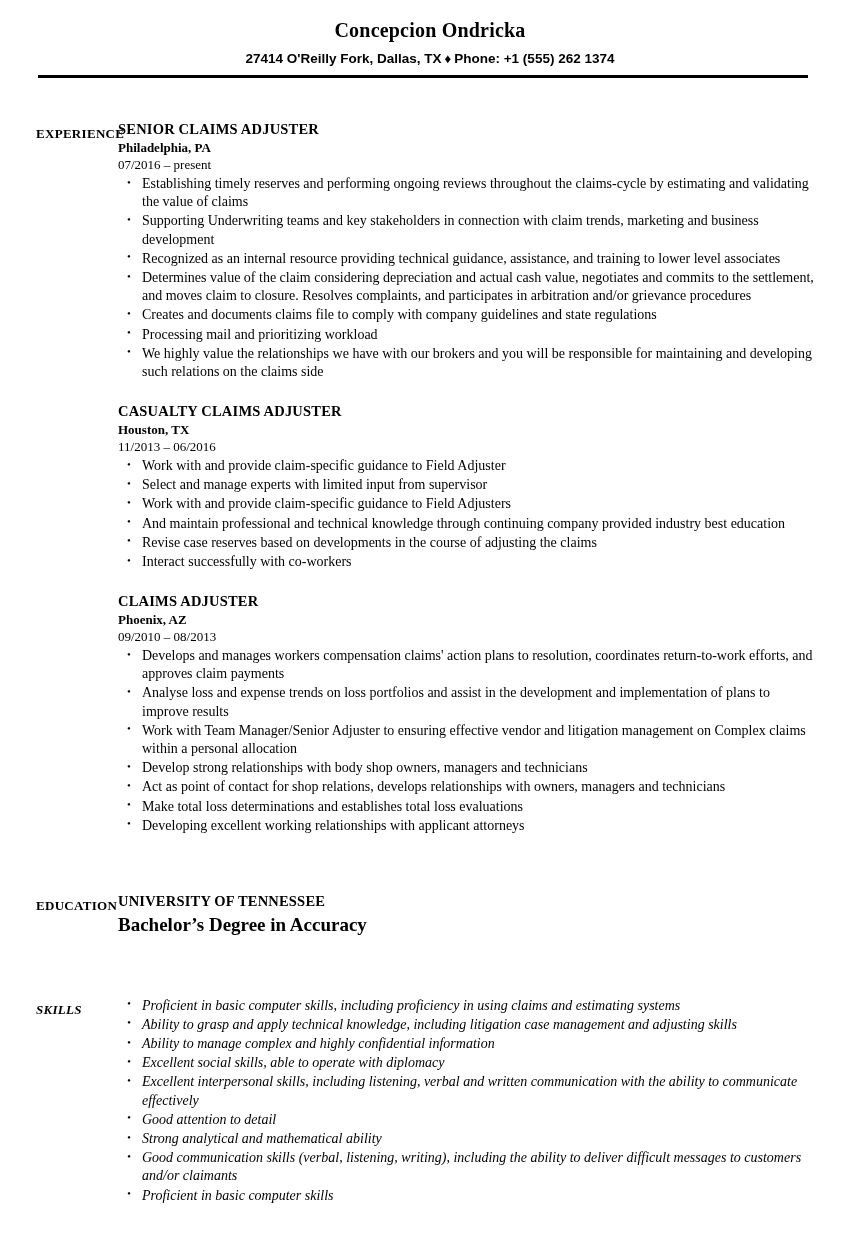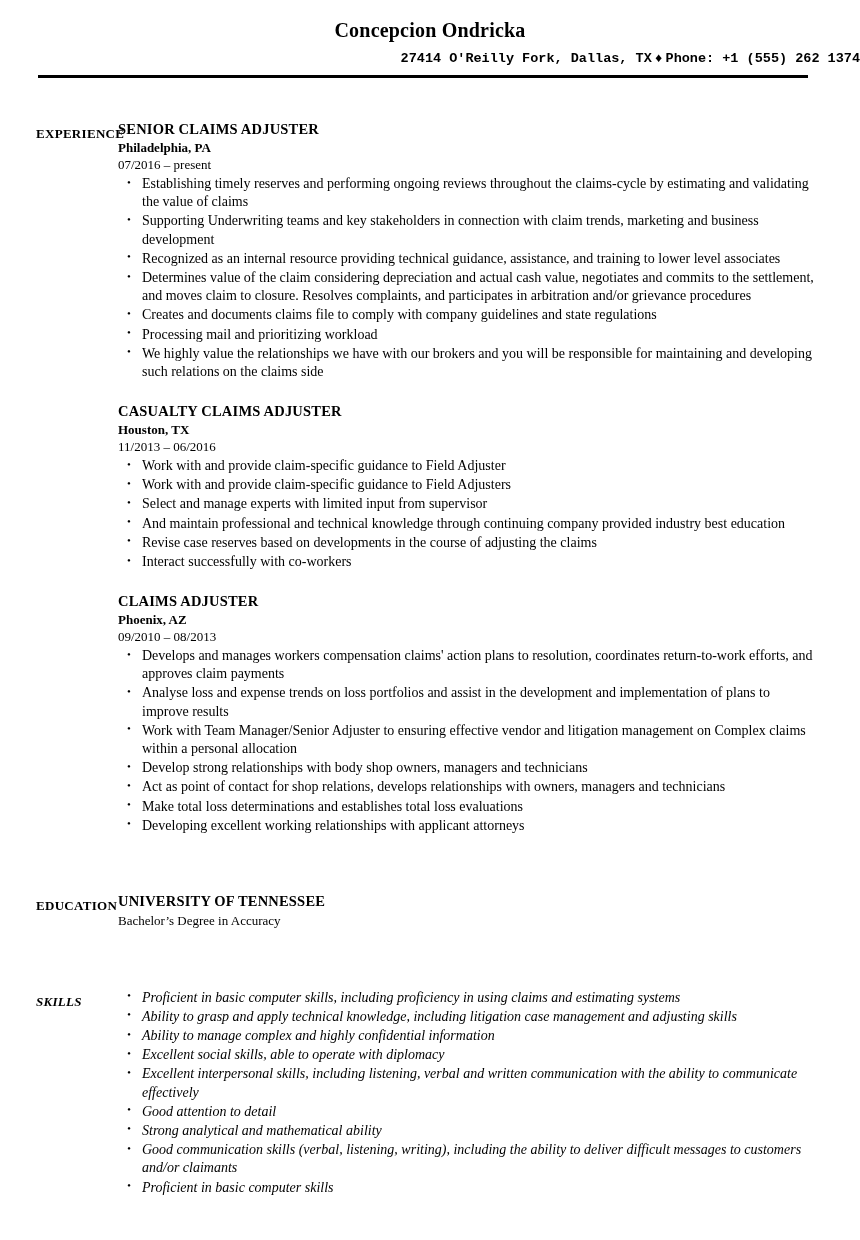--- a/index.html
+++ b/index.html
@@ -32,26 +32,25 @@
   .cand-name {
     font-family: "Liberation Serif", "DejaVu Serif", serif;
     font-weight: bold;
     font-size: 20px;
     letter-spacing: 0.2px;
     line-height: 1.2;
     margin: 0;
   }
   .contact-line {
     margin-top: 9px;
-    font-family: Liberation Mono, monospace;
+    font-family: Liberation Sans, sans-serif;
     font-weight: bold;
     font-size: 13.5px;
     line-height: 1.2;
     white-space: nowrap;
-    text-align: right;
   }
   .contact-sep {
     padding: 0 3px;
     font-size: 13px;
   }
   .header-rule {
     margin: 8px 52px 0 38px;
     height: 3px;
     background: #000000;
   }
@@ -139,22 +138,22 @@
   
   .edu-school {
     font-family: "Liberation Serif", "DejaVu Serif", serif;
     font-weight: bold;
     font-size: 14.5px;
     letter-spacing: 0.2px;
     line-height: 1.25;
   }
   .edu-degree {
     font-family: "Liberation Serif", "DejaVu Serif", serif;
-    font-weight: normal;
-    font-size: 13px;
+    font-weight: bold;
+    font-size: 19px;
     line-height: 1.35;
     margin-top: 2px;
   }
 
   
   .section--experience { margin-top: 14px; }
   .section--education  { margin-top: 28px; }
   .section--skills     { margin-top: 30px; font-style: italic; }
 </style>
 </head>
@@ -190,22 +189,22 @@
           <li>We highly value the relationships we have with our brokers and you will be responsible for maintaining and developing such relations on the claims side</li>
         </ul>
       </div>
 
       <div class="job">
         <div class="job-title">CASUALTY CLAIMS ADJUSTER</div>
         <div class="job-location">Houston, TX</div>
         <div class="job-dates">11/2013 – 06/2016</div>
         <ul class="bullets">
           <li>Work with and provide claim-specific guidance to Field Adjuster</li>
+          <li>Select and manage experts with limited input from supervisor</li>
           <li>Work with and provide claim-specific guidance to Field Adjusters</li>
-          <li>Select and manage experts with limited input from supervisor</li>
           <li>And maintain professional and technical knowledge through continuing company provided industry best education</li>
           <li>Revise case reserves based on developments in the course of adjusting the claims</li>
           <li>Interact successfully with co-workers</li>
         </ul>
       </div>
 
       <div class="job">
         <div class="job-title">CLAIMS ADJUSTER</div>
         <div class="job-location">Phoenix, AZ</div>
         <div class="job-dates">09/2010 – 08/2013</div>

